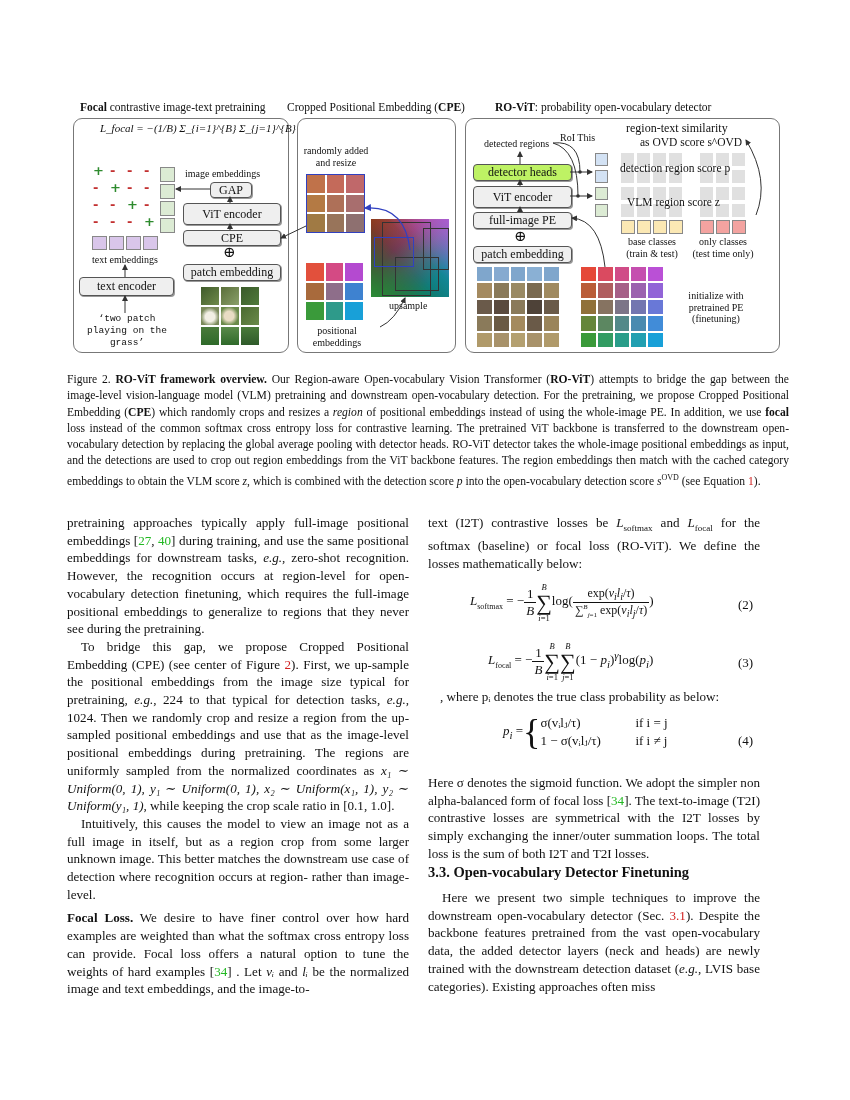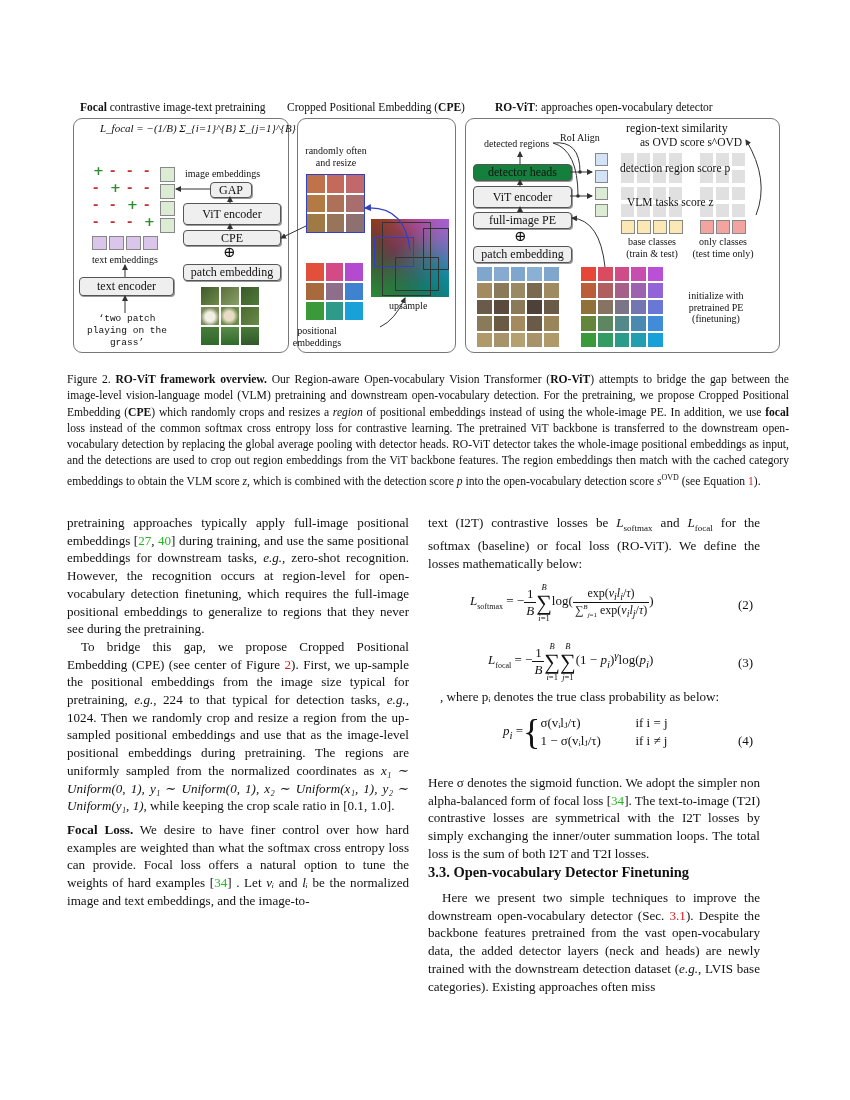--- a/index.html
+++ b/index.html
@@ -33,21 +33,21 @@
   .sum .t,.sum .b{font-size:8.5px;display:block;}
   .sec{position:absolute;font-weight:bold;font-size:14.5px;}
 </style>
 </head>
 <body>
 
 <div>
 
   <div class="ptitle" style="left:80px;top:101px;"><b>Focal</b><span> contrastive image-text pretraining</span></div>
   <div class="ptitle" style="left:287px;top:101px;"><span>Cropped Positional Embedding (</span><b>CPE</b><span>)</span></div>
-  <div class="ptitle" style="left:495px;top:101px;"><b>RO-ViT</b><span>: approaches open-vocabulary detector</span></div>
+  <div class="ptitle" style="left:495px;top:101px;"><b>RO-ViT</b><span>: probability open-vocabulary detector</span></div>
 
   <div class="panel" style="left:73px;top:118px;width:214px;height:233px;"></div>
   <div class="abs" style="left:100px;top:122px;font-size:11px;white-space:nowrap;font-style:italic;">L_focal = −(1/B) Σ_{i=1}^{B} Σ_{j=1}^{B} (1 − p_i)^γ log(p_i)</div>
 
   <div id="signmatrix">
       <div class="sign plus" style="left: 93px; top: 163px;">+</div>
       <div class="sign minus" style="left: 110px; top: 163px;">-</div>
       <div class="sign minus" style="left: 127px; top: 163px;">-</div>
       <div class="sign minus" style="left: 144px; top: 163px;">-</div>
       <div class="sign minus" style="left: 93px; top: 180px;">-</div>
@@ -91,21 +91,21 @@
     <div style="background:linear-gradient(135deg,#3a5a2a,#4f7a3a);"></div>
     <div style="background:radial-gradient(circle at 50% 55%,#f2efe4 35%,#7a8a5a 70%);"></div>
     <div style="background:radial-gradient(circle at 45% 50%,#e9dcc4 35%,#6a8a4a 70%);"></div>
     <div style="background:linear-gradient(135deg,#4a6a30,#6a8a4a);"></div>
     <div style="background:linear-gradient(180deg,#4a7a3a,#2f6a2a);"></div>
     <div style="background:linear-gradient(180deg,#5a8a4a,#2f6a2a);"></div>
     <div style="background:linear-gradient(180deg,#4a7a3a,#2f5a2a);"></div>
   </div>
 
   <div class="panel" style="left:297px;top:118px;width:157px;height:233px;"></div>
-  <div class="lbl" style="left:302px;top:145px;width:68px;white-space:normal;">randomly often and resize</div>
+  <div class="lbl" style="left:302px;top:145px;width:68px;white-space:normal;">randomly added and resize</div>
   <div class="grid3" style="left:306px;top:174px;width:57px;height:57px;border:1.5px solid #3040c0;background:#fff;">
     <div style="background:#c0724a;"></div>
       <div style="background:#c46a5a;"></div>
       <div style="background:#c0686a;"></div>
     <div style="background:#b47a44;"></div>
       <div style="background:#ae7058;"></div>
       <div style="background:#a86e6e;"></div>
     <div style="background:#a07a44;"></div>
       <div style="background:#98745a;"></div>
       <div style="background:#8e7070;"></div>
@@ -122,26 +122,26 @@
       <div style="background:#d44a84;"></div>
       <div style="background:#b44ad0;"></div>
     <div style="background:#a86a3c;"></div>
       <div style="background:#8e6e8a;"></div>
       <div style="background:#3e82d0;"></div>
     <div style="background:#3a9a3a;"></div>
       <div style="background:#2e9a8a;"></div>
       <div style="background:#18a0d8;"></div>
   </div>
   <div class="lbl" style="left:389px;top:300px;">upsample</div>
-  <div class="lbl" style="left:286px;top:325px;width:62px;white-space:normal;">positional embeddings</div>
+  <div class="lbl" style="left:306px;top:325px;width:62px;white-space:normal;">positional embeddings</div>
 
   <div class="panel" style="left:465px;top:118px;width:313px;height:233px;"></div>
   <div class="lbl" style="left:484px;top:138px;">detected regions</div>
-  <div class="lbl" style="left:560px;top:132px;">RoI Align</div>
-  <div class="box" style="left:473px;top:164px;width:97px;height:15px;line-height:15px;background:#15803d;">detector heads</div>
+  <div class="lbl" style="left:560px;top:132px;">RoI This</div>
+  <div class="box" style="left:473px;top:164px;width:97px;height:15px;line-height:15px;background:#bef264;">detector heads</div>
   <div class="box" style="left:473px;top:186px;width:97px;height:20px;line-height:20px;">ViT encoder</div>
   <div class="box" style="left:473px;top:212px;width:97px;height:15px;line-height:15px;">full-image PE</div>
   <div class="abs" style="left:514px;top:227px;font-size:15px;">⊕</div>
   <div class="box" style="left:473px;top:246px;width:97px;height:15px;line-height:15px;">patch embedding</div>
 
   <div class="sq" style="left:595px;top:153px;width:11px;height:11px;background:#d3e2f4;"></div>
   <div class="sq" style="left:595px;top:170px;width:11px;height:11px;background:#d3e2f4;"></div>
   <div class="sq" style="left:595px;top:187px;width:11px;height:11px;background:#dcebd4;"></div>
   <div class="sq" style="left:595px;top:204px;width:11px;height:11px;background:#dcebd4;"></div>
 
@@ -172,21 +172,21 @@
       <div class="abs" style="left: 732px; top: 187px; width: 13px; height: 13px; background: rgb(224, 224, 224);"></div>
       <div class="abs" style="left: 621px; top: 204px; width: 13px; height: 13px; background: rgb(224, 224, 224);"></div>
       <div class="abs" style="left: 637px; top: 204px; width: 13px; height: 13px; background: rgb(224, 224, 224);"></div>
       <div class="abs" style="left: 653px; top: 204px; width: 13px; height: 13px; background: rgb(224, 224, 224);"></div>
       <div class="abs" style="left: 669px; top: 204px; width: 13px; height: 13px; background: rgb(224, 224, 224);"></div>
       <div class="abs" style="left: 700px; top: 204px; width: 13px; height: 13px; background: rgb(224, 224, 224);"></div>
       <div class="abs" style="left: 716px; top: 204px; width: 13px; height: 13px; background: rgb(224, 224, 224);"></div>
       <div class="abs" style="left: 732px; top: 204px; width: 13px; height: 13px; background: rgb(224, 224, 224);"></div>
     </div>
   <div class="lbl" style="left:620px;top:162px;font-size:11.5px;">detection region score p</div>
-  <div class="lbl" style="left:627px;top:196px;font-size:11.5px;">VLM tasks score z</div>
+  <div class="lbl" style="left:627px;top:196px;font-size:11.5px;">VLM region score z</div>
 
   <div class="sq" style="left:621px;top:220px;width:12px;height:12px;background:#fbe8b4;"></div>
   <div class="sq" style="left:637px;top:220px;width:12px;height:12px;background:#fbe8b4;"></div>
   <div class="sq" style="left:653px;top:220px;width:12px;height:12px;background:#fbe8b4;"></div>
   <div class="sq" style="left:669px;top:220px;width:12px;height:12px;background:#fbe8b4;"></div>
   <div class="sq" style="left:700px;top:220px;width:12px;height:12px;background:#f3a3a0;"></div>
   <div class="sq" style="left:716px;top:220px;width:12px;height:12px;background:#f3a3a0;"></div>
   <div class="sq" style="left:732px;top:220px;width:12px;height:12px;background:#f3a3a0;"></div>
   <div class="lbl" style="left:622px;top:236px;width:60px;"><span>base classes</span><br><span>(train &amp; test)</span></div>
   <div class="lbl" style="left:688px;top:236px;width:70px;"><span>only classes</span><br><span>(test time only)</span></div>
@@ -282,20 +282,21 @@
   </svg>
 </div>
 
 <div class="caption">
   <span>Figure 2. </span><b>RO-ViT framework overview.</b><span> Our Region-aware Open-vocabulary Vision Transformer (</span><b>RO-ViT</b><span>) attempts to bridge the gap between the image-level vision-language model (VLM) pretraining and downstream open-vocabulary detection. For the pretraining, we propose Cropped Positional Embedding (</span><b>CPE</b><span>) which randomly crops and resizes a </span><i>region</i><span> of positional embeddings instead of using the whole-image PE. In addition, we use </span><b>focal</b><span> loss instead of the common softmax cross entropy loss for contrastive learning. The pretrained ViT backbone is transferred to the downstream open-vocabulary detection by replacing the global average pooling with detector heads. RO-ViT detector takes the whole-image positional embeddings as input, and the detections are used to crop out region embeddings from the ViT backbone features. The region embeddings then match with the cached category embeddings to obtain the VLM score </span><i>z</i><span>, which is combined with the detection score </span><i>p</i><span> into the open-vocabulary detection score </span><i>s</i><sup style="font-size:8px;">OVD</sup><span> (see Equation </span><span class="ref">1</span><span>).</span>
 </div>
 
 <div class="col" style="left:67px;top:514px;width:342px;">
   <p><span>pretraining approaches typically apply full-image positional embeddings [</span><span class="cite">27</span><span>, </span><span class="cite">40</span><span>] during training, and use the same positional embeddings for downstream tasks, </span><i>e.g.</i><span>, zero-shot recognition. However, the recognition occurs at region-level for open-vocabulary detection finetuning, which requires the full-image positional embeddings to generalize to regions that they never see during the pretraining.</span></p>
   <p class="indent"><span>To bridge this gap, we propose Cropped Positional Embedding (CPE) (see center of Figure </span><span class="ref">2</span><span>). First, we up-sample the positional embeddings from the image size typical for pretraining, </span><i>e.g.</i><span>, 224 to that typical for detection tasks, </span><i>e.g.</i><span>, 1024. Then we randomly crop and resize a region from the up-sampled positional embeddings and use that as the image-level positional embeddings during pretraining. The regions are uniformly sampled from the normalized coordinates as </span><i>x₁ ∼ Uniform(0, 1), y₁ ∼ Uniform(0, 1), x₂ ∼ Uniform(x₁, 1), y₂ ∼ Uniform(y₁, 1)</i><span>, while keeping the crop scale ratio in [0.1, 1.0].</span></p>
+  <p class="indent">Intuitively, this causes the model to view an image not as a full image in itself, but as a region crop from some larger unknown image. This better matches the downstream use case of detection where recognition occurs at region- rather than image-level.</p>
   <p style="margin-top:6px;"><b>Focal Loss.</b><span> We desire to have finer control over how hard examples are weighted than what the softmax cross entropy loss can provide. Focal loss offers a natural option to tune the weights of hard examples [</span><span class="cite">34</span><span>] . Let </span><i>vᵢ</i><span> and </span><i>lᵢ</i><span> be the normalized image and text embeddings, and the image-to-</span></p>
 </div>
 
 <div class="col" style="left:428px;top:514px;width:332px;">
   <p><span>text (I2T) contrastive losses be </span><i>L</i><sub style="font-size:9px;">softmax</sub><span> and </span><i>L</i><sub style="font-size:9px;">focal</sub><span> for the softmax (baseline) or focal loss (RO-ViT). We define the losses mathematically below:</span></p>
 </div>
 
 <div class="eq" style="left:470px;top:583px;">
   <i>L</i><sub style="font-size:8px;">softmax</sub> = −<span class="frac"><span class="n">1</span><span class="d"><i>B</i></span></span><span class="sum"><span class="t"><i>B</i></span><span class="s">∑</span><span class="b"><i>i</i>=1</span></span>log(<span class="frac" style="font-size:12px;"><span class="n">exp(<i>v<sub>i</sub>l<sub>i</sub></i>/<i>τ</i>)</span><span class="d">∑<sup style="font-size:7px;"><i>B</i></sup><sub style="font-size:7px;"><i>j</i>=1</sub> exp(<i>v<sub>i</sub>l<sub>j</sub></i>/<i>τ</i>)</span></span>)
 </div>

